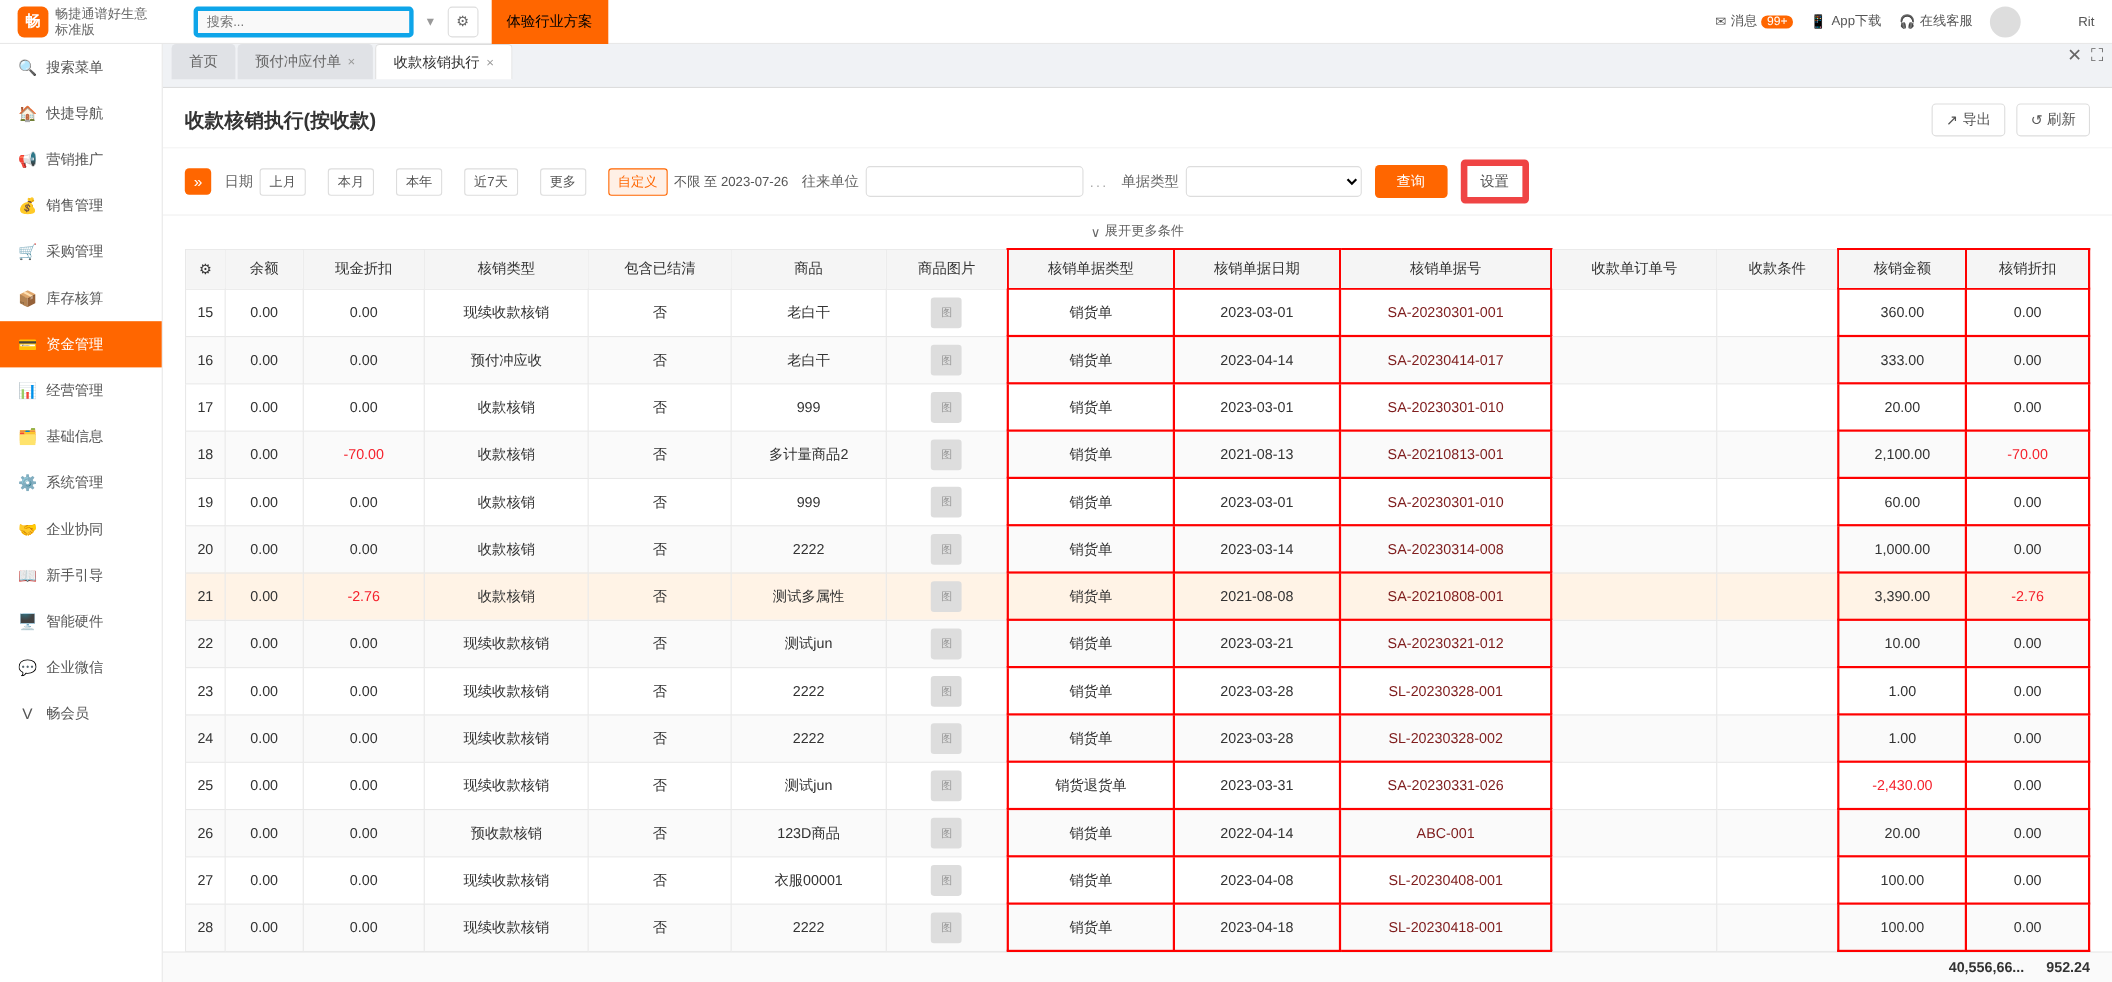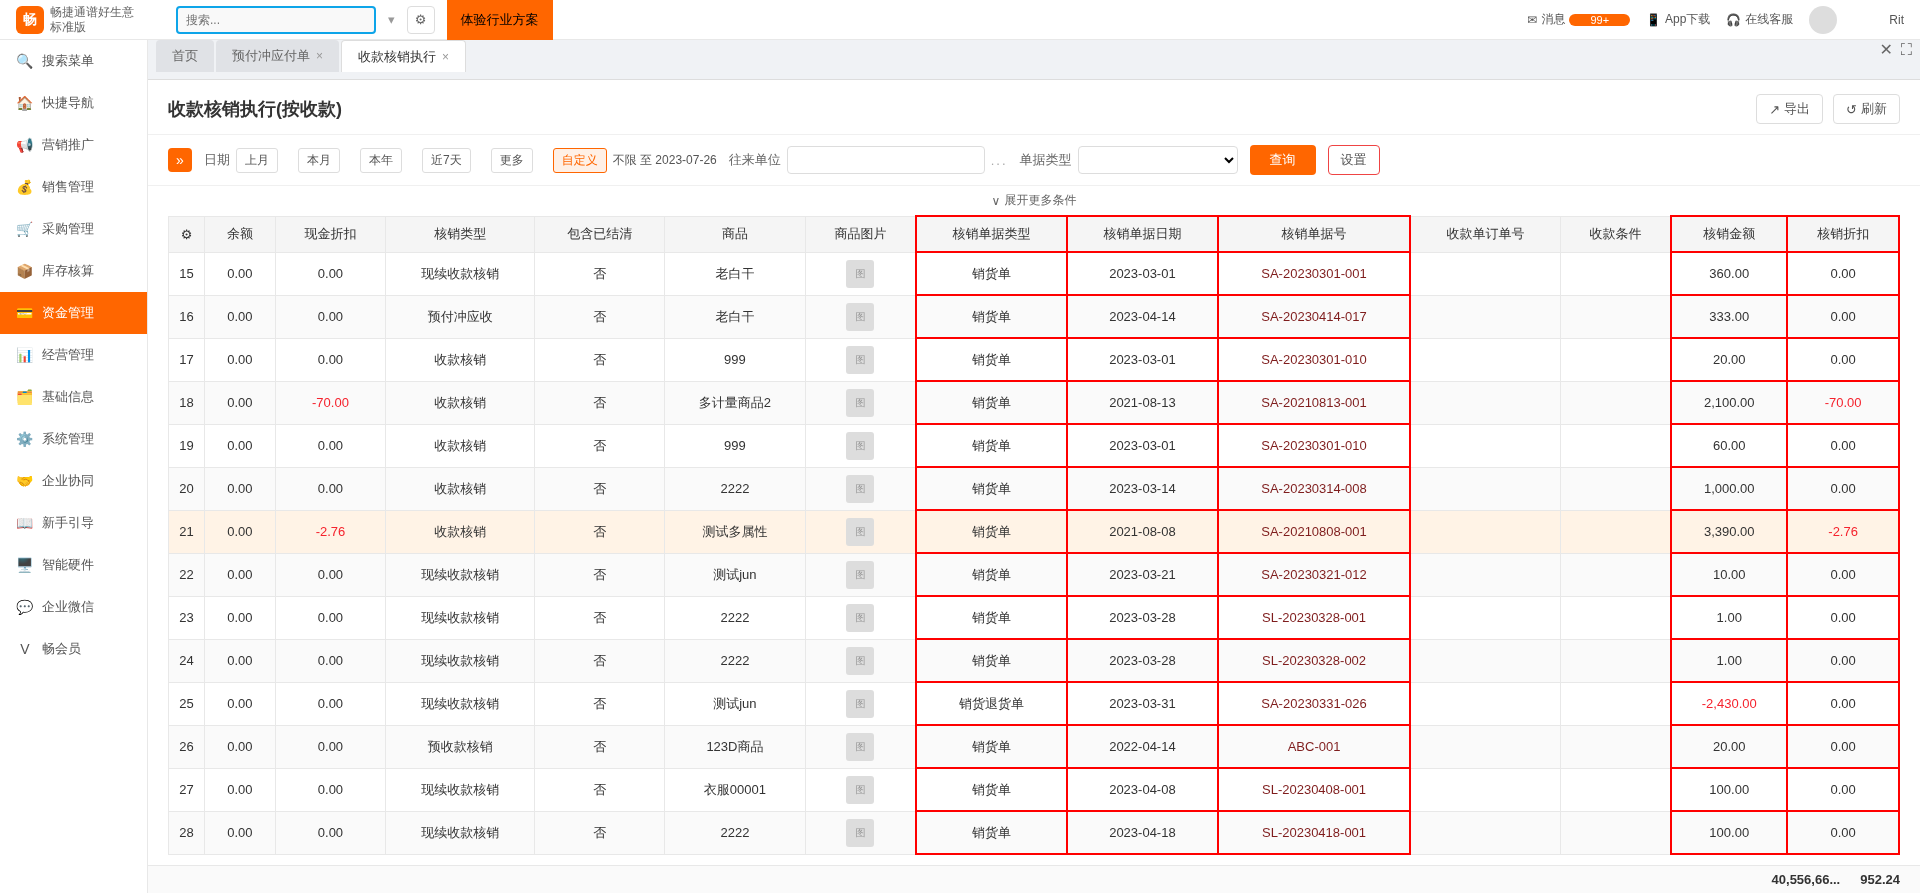--- a/index.html
+++ b/index.html
@@ -3,27 +3,27 @@
   <meta charset="utf-8">
   <style>
     * { box-sizing: border-box; margin: 0; padding: 0; }
     body { font-family: 'Microsoft YaHei', Arial, sans-serif; font-size: 13px; background: #f5f5f5; color: #333; width: 1920px; height: 893px; overflow: hidden; }
 
     
     .top-bar { height: 40px; background: #fff; display: flex; align-items: center; padding: 0 16px; border-bottom: 1px solid #e8e8e8; gap: 12px; }
     .top-bar-logo { display: flex; align-items: center; gap: 6px; width: 148px; }
     .logo-icon { width: 28px; height: 28px; background: #f60; border-radius: 6px; display: flex; align-items: center; justify-content: center; color: #fff; font-weight: bold; font-size: 14px; }
     .logo-text { font-size: 12px; color: #666; line-height: 1.2; }
-    .top-search-input { width: 200px; height: 28px; border: 2px solid #0ea5e9; border-radius: 4px; padding: 0 8px; background: #f9f9f9; color: #999; font-size: 12px; }
+    .top-search-input { width: 200px; height: 28px; border: 4px solid #0ea5e9; border-radius: 4px; padding: 0 8px; background: #f9f9f9; color: #999; font-size: 12px; }
     .top-search-arrow { color: #999; cursor: pointer; }
     .gear-btn { width: 28px; height: 28px; border: 1px solid #ddd; border-radius: 4px; display: flex; align-items: center; justify-content: center; cursor: pointer; color: #666; }
     .industry-btn { background: #f60; color: #000000; border: none; border-radius: 4px; padding: 16px 14px; cursor: pointer; font-size: 13px; }
     .top-right { display: flex; align-items: center; gap: 16px; margin-left: auto; }
     .top-right-item { display: flex; align-items: center; gap: 4px; color: #555; font-size: 12px; cursor: pointer; }
-    .badge { background: #f60; color: #fff; border-radius: 10px; padding: 0 21px; font-size: 11px; }
+    .badge { background: #f60; color: #fff; border-radius: 10px; padding: 0 5px; font-size: 11px; }
     .user-avatar { width: 28px; height: 28px; background: #ddd; border-radius: 50%; }
     .username { font-size: 12px; color: #555; margin-left: 48px; }
 
     
     .main-layout { display: flex; height: calc(893px - 40px); }
 
     
     .sidebar { width: 148px; background: #fff; border-right: 1px solid #e8e8e8; display: flex; flex-direction: column; flex-shrink: 0; }
     .sidebar-item { display: flex; align-items: center; gap: 8px; padding: 12px 16px; cursor: pointer; color: #555; font-size: 13px; }
     .sidebar-item.active { background: #f60; color: #fff; border-radius: 0; }
@@ -55,21 +55,21 @@
     .filter-group { display: flex; align-items: center; gap: 6px; }
     .filter-label { color: #666; font-size: 13px; }
     .filter-date-btns { display: flex; gap: 20px; }
     .date-btn { padding: 3px 8px; border: 1px solid #ddd; border-radius: 3px; cursor: pointer; font-size: 12px; color: #555; background: #fff; }
     .date-btn.active { background: #fff0e6; border-color: #f60; color: #f60; }
     .date-range { color: #555; font-size: 12px; }
     .filter-input { height: 28px; border: 1px solid #ddd; border-radius: 4px; padding: 0 10px; font-size: 13px; min-width: 180px; }
     .filter-dots { color: #aaa; letter-spacing: 2px; }
     .filter-select { height: 28px; border: 1px solid #ddd; border-radius: 4px; padding: 0 10px; font-size: 13px; min-width: 160px; background: #fff; }
     .query-btn { background: #f60; color: #fff; border: none; border-radius: 4px; padding: 6px 20px; cursor: pointer; font-size: 13px; }
-    .setting-btn { padding: 5px 12px; border: 1px solid #ef4444; border-radius: 4px; cursor: pointer; font-size: 13px; color: #555; background: #fff; }
+    .setting-btn { padding: 5px 12px; border: 6px solid #ef4444; border-radius: 4px; cursor: pointer; font-size: 13px; color: #555; background: #fff; }
 
     
     .expand-more { padding: 6px 20px; display: flex; align-items: center; justify-content: center; }
     .expand-more-btn { display: flex; align-items: center; gap: 4px; color: #666; font-size: 12px; cursor: pointer; }
 
     
     .table-wrapper { flex: 1; overflow: auto; padding: 0 20px 10px; }
     table { width: 100%; border-collapse: collapse; font-size: 13px; }
     thead th { background: #f5f5f5; padding: 8px 10px; text-align: center; border: 1px solid #e8e8e8; color: #333; font-weight: 500; white-space: nowrap; position: sticky; top: 0; z-index: 2; }
     tbody td { padding: 7px 10px; text-align: center; border: 1px solid #e8e8e8; color: #333; white-space: nowrap; }

